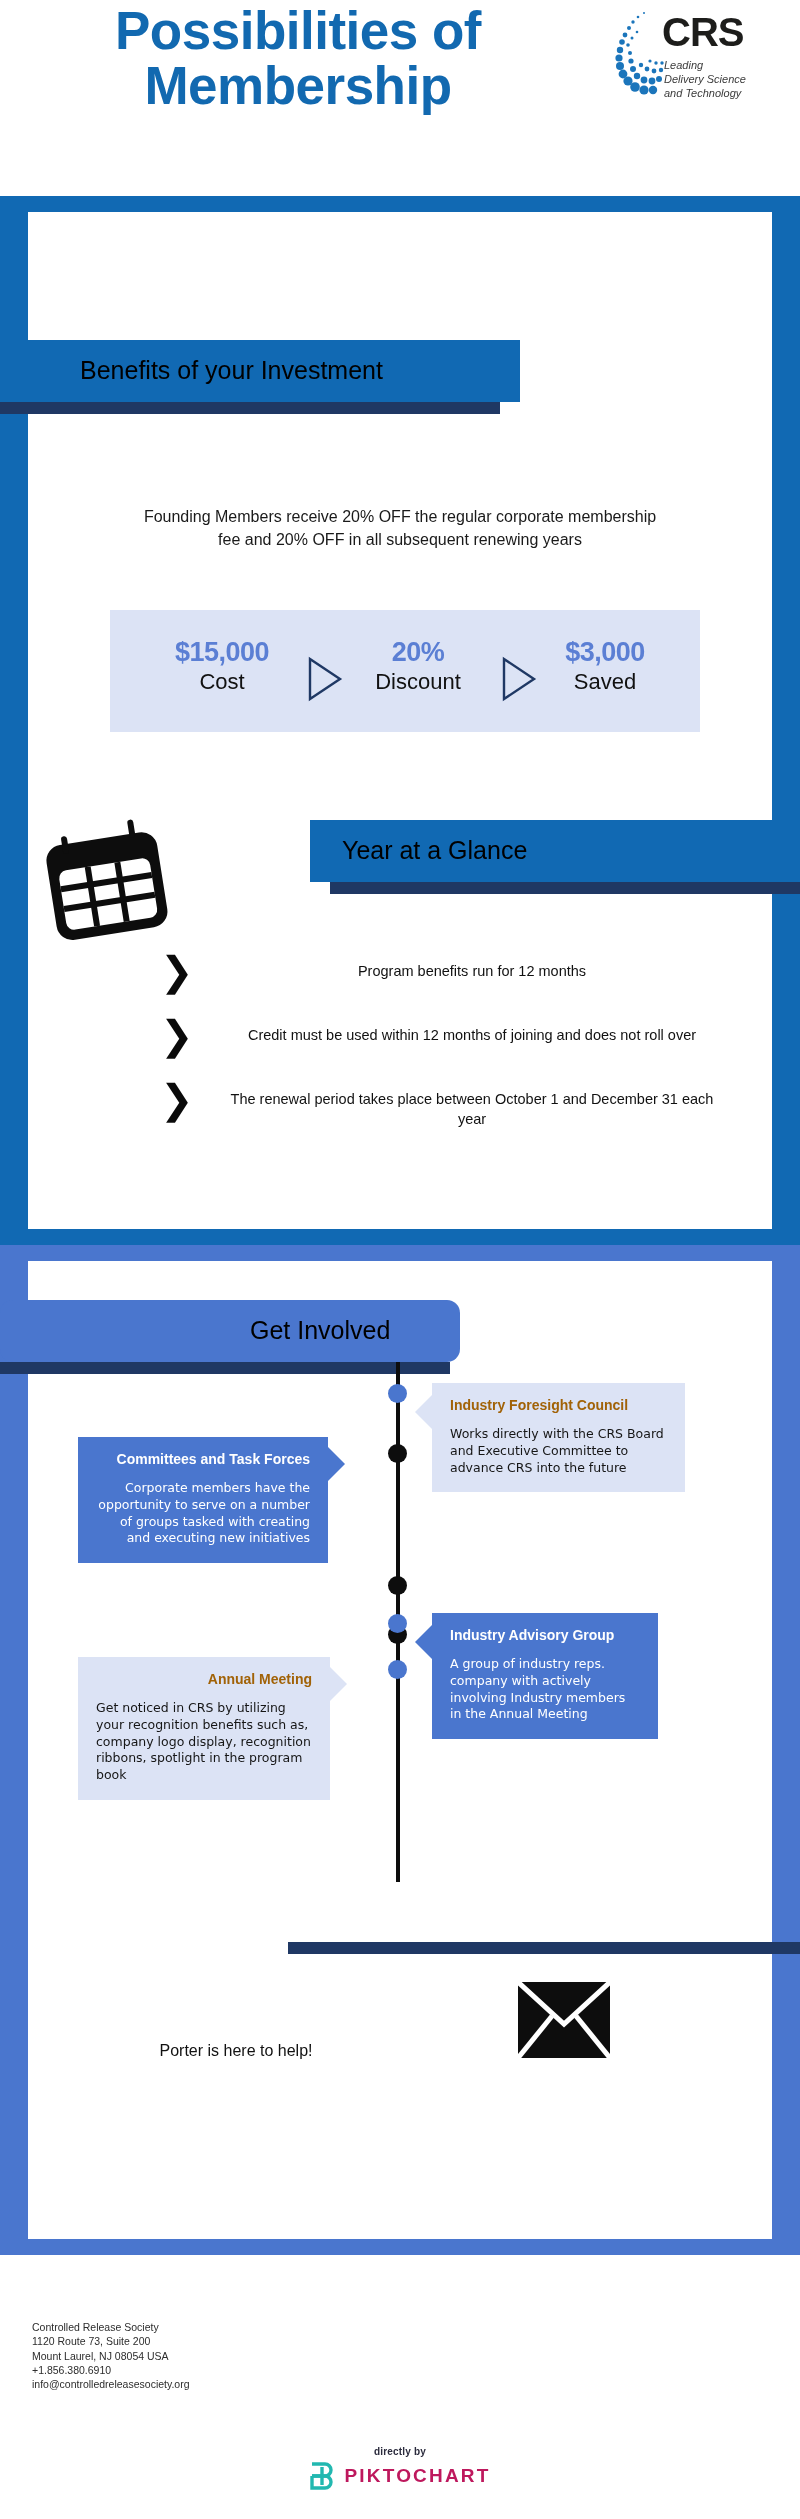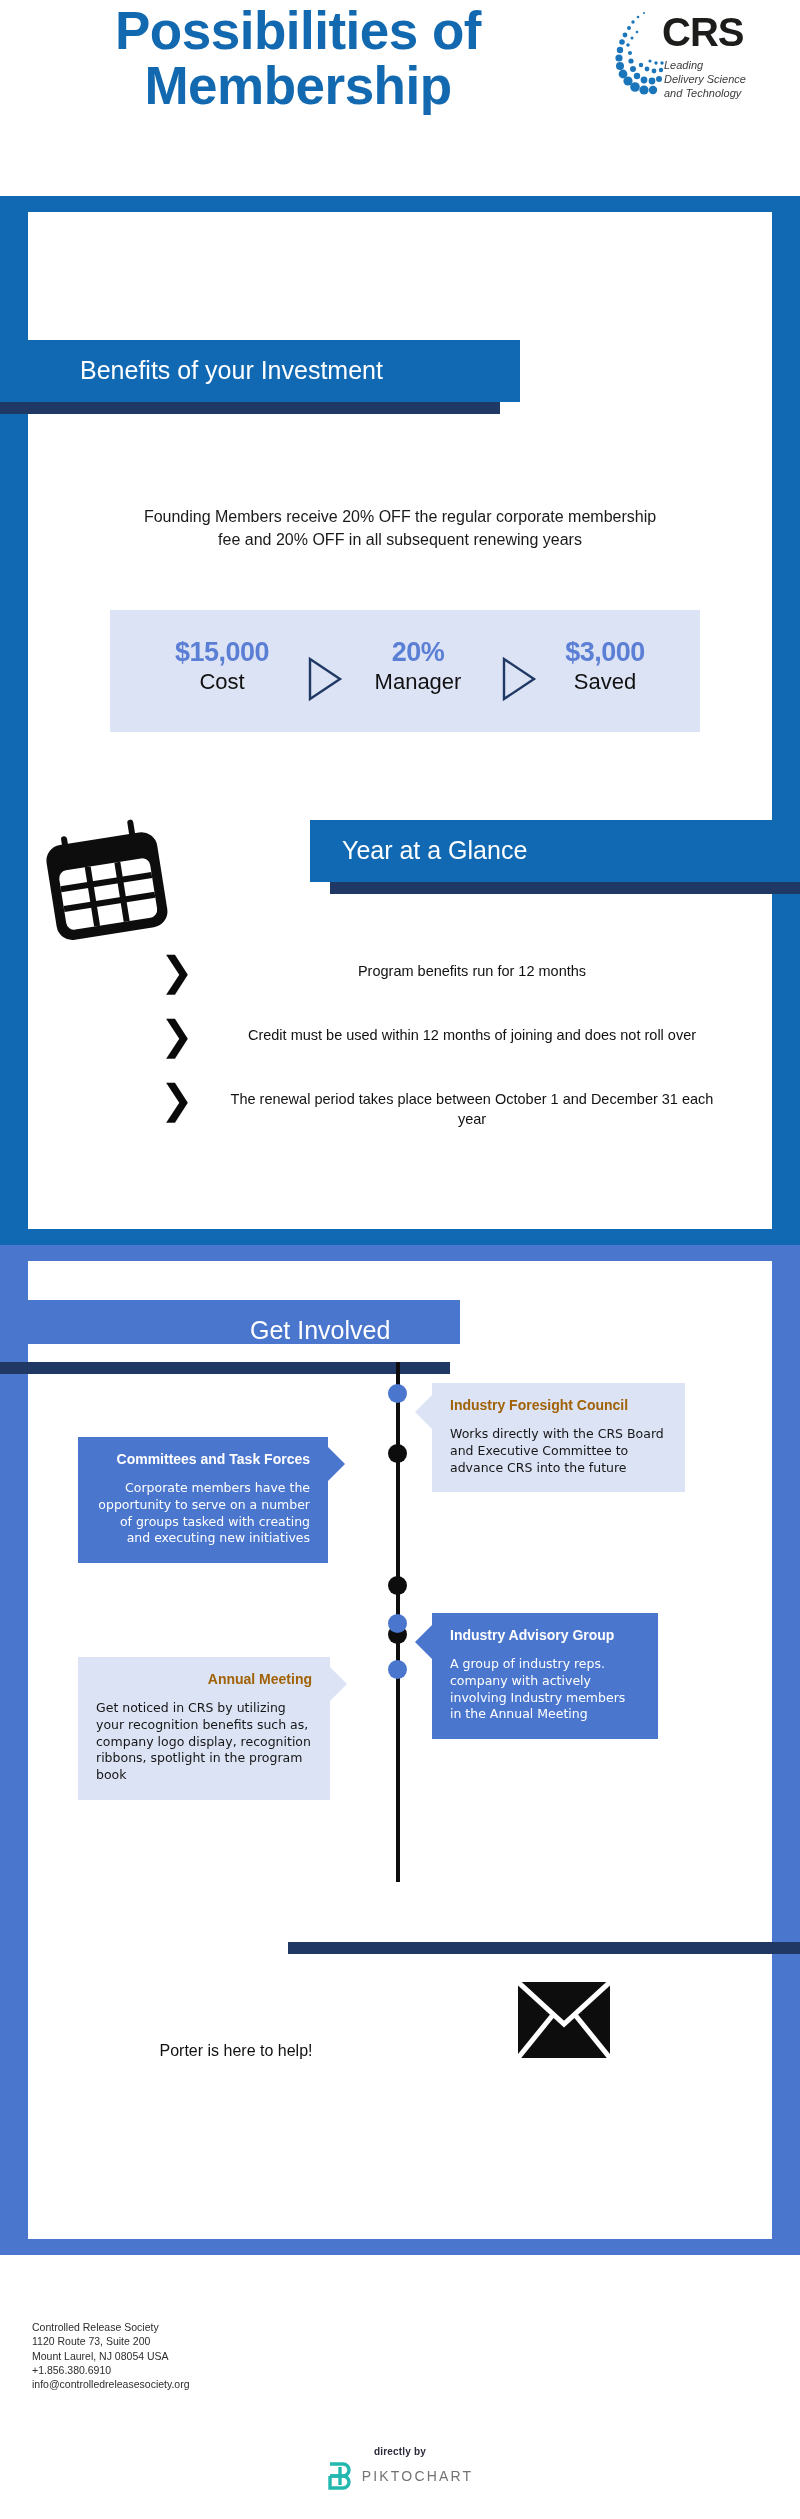--- a/index.html
+++ b/index.html
@@ -26,21 +26,21 @@
            color:#3b3b3b;font-style:italic;font-family:"Liberation Sans",sans-serif;}
   #crs-swoosh{position:absolute;left:0;top:0;}
 
   
   #band-dark{left:0;top:196px;width:800px;height:1049px;background:#1169B3;}
   #band-dark-inner{left:28px;top:212px;width:744px;height:1017px;background:#ffffff;}
 
   
   #banner-benefits{left:0;top:340px;width:520px;height:62px;background:#1169B3;}
   #banner-benefits-shadow{left:0;top:402px;width:500px;height:12px;background:#1F3864;}
-  .banner-label{position:absolute;color:#ffffff;font-size:25px;font-weight:normal;white-space:nowrap;}
+  .banner-label{position:absolute;color:#000000;font-size:25px;font-weight:normal;white-space:nowrap;}
   #banner-benefits .banner-label{left:80px;top:16px;}
 
   #founding-text{
     left:140px;top:506px;width:520px;text-align:center;
     font-size:16px;line-height:1.42;color:#1a1a1a;
   }
 
   
   #price-box{left:110px;top:610px;width:590px;height:122px;background:#DCE3F5;}
   .price-col{position:absolute;top:28px;text-align:center;}
@@ -61,21 +61,21 @@
   #glance-list{left:160px;top:955px;width:560px;}
   .glance-row{position:relative;margin-bottom:20px;min-height:44px;}
   .glance-chev{position:absolute;left:0;top:-4px;font-size:40px;font-weight:bold;
                color:#0a0a0a;line-height:1;font-family:"DejaVu Sans",sans-serif;}
   .glance-txt{margin-left:64px;font-size:14.5px;line-height:1.4;color:#111;text-align:center;padding-top:6px;}
 
   
   #band-mid{left:0;top:1245px;width:800px;height:1010px;background:#4A76CE;}
   #band-mid-inner{left:28px;top:1261px;width:744px;height:978px;background:#ffffff;}
 
-  #banner-involved{left:0;top:1300px;width:460px;height:44px;background:#4A76CE;}
+  #banner-involved{left:0;top:1300px;width:460px;height:62px;background:#4A76CE;border-radius:13px;}
   #banner-involved-shadow{left:0;top:1362px;width:450px;height:12px;background:#1F3864;}
   #banner-involved .banner-label{left:250px;top:16px;}
 
   #banner-questions{left:268px;top:1880px;width:532px;height:62px;background:#4A76CE;}
   #banner-questions-shadow{left:288px;top:1942px;width:512px;height:12px;background:#1F3864;}
   #banner-questions .banner-label{left:28px;top:16px;}
 
   
   #timeline-line{left:396px;top:1362px;width:4px;height:520px;background:#0d0d0d;}
   .tl-dot{position:absolute;width:19px;height:19px;border-radius:50%;left:388px;}
@@ -107,21 +107,21 @@
   #porter-help{left:96px;top:2042px;width:280px;font-size:16px;color:#111;text-align:center;}
   #envelope{left:518px;top:1982px;width:92px;height:76px;}
   #contact-block{left:140px;top:2113px;width:520px;text-align:center;
                  font-size:14.5px;line-height:1.4;color:#111;}
 
   
   #footer-addr{left:32px;top:2320px;width:400px;font-size:10.5px;line-height:1.36;color:#2d2d2d;}
   #pik-wrap{left:0;top:2446px;width:800px;text-align:center;}
   #pik-powered{font-size:10px;font-weight:bold;color:#2b2b3d;letter-spacing:0.2px;}
   #pik-logo-row{display:inline-flex;align-items:center;gap:9px;margin-top:4px;}
-  #pik-name{font-size:14px;font-weight:normal;color:#737373;letter-spacing:2.2px;}
+  #pik-name{font-size:19px;font-weight:bold;color:#be185d;letter-spacing:2.2px;}
 </style>
 </head>
 <body>
 
 <div id="page">
 
   <div class="abs" id="header">
     <div class="abs" id="headline">
       <div>Possibilities of</div>
       <div>Membership</div>
@@ -181,21 +181,21 @@
   <div class="abs" id="price-box">
     <div class="price-col" id="price-c1">
       <div class="price-val">$15,000</div>
       <div class="price-lab">Cost</div>
     </div>
     <svg class="tri" style="left:196px;" width="38" height="46" viewBox="0 0 38 46">
       <polygon points="4,3 34,23 4,43" fill="none" stroke="#1F3864" stroke-width="2.4"></polygon>
     </svg>
     <div class="price-col" id="price-c2">
       <div class="price-val">20%</div>
-      <div class="price-lab">Manager</div>
+      <div class="price-lab">Discount</div>
     </div>
     <svg class="tri" style="left:390px;" width="38" height="46" viewBox="0 0 38 46">
       <polygon points="4,3 34,23 4,43" fill="none" stroke="#1F3864" stroke-width="2.4"></polygon>
     </svg>
     <div class="price-col" id="price-c3">
       <div class="price-val">$3,000</div>
       <div class="price-lab">Saved</div>
     </div>
   </div>
 

